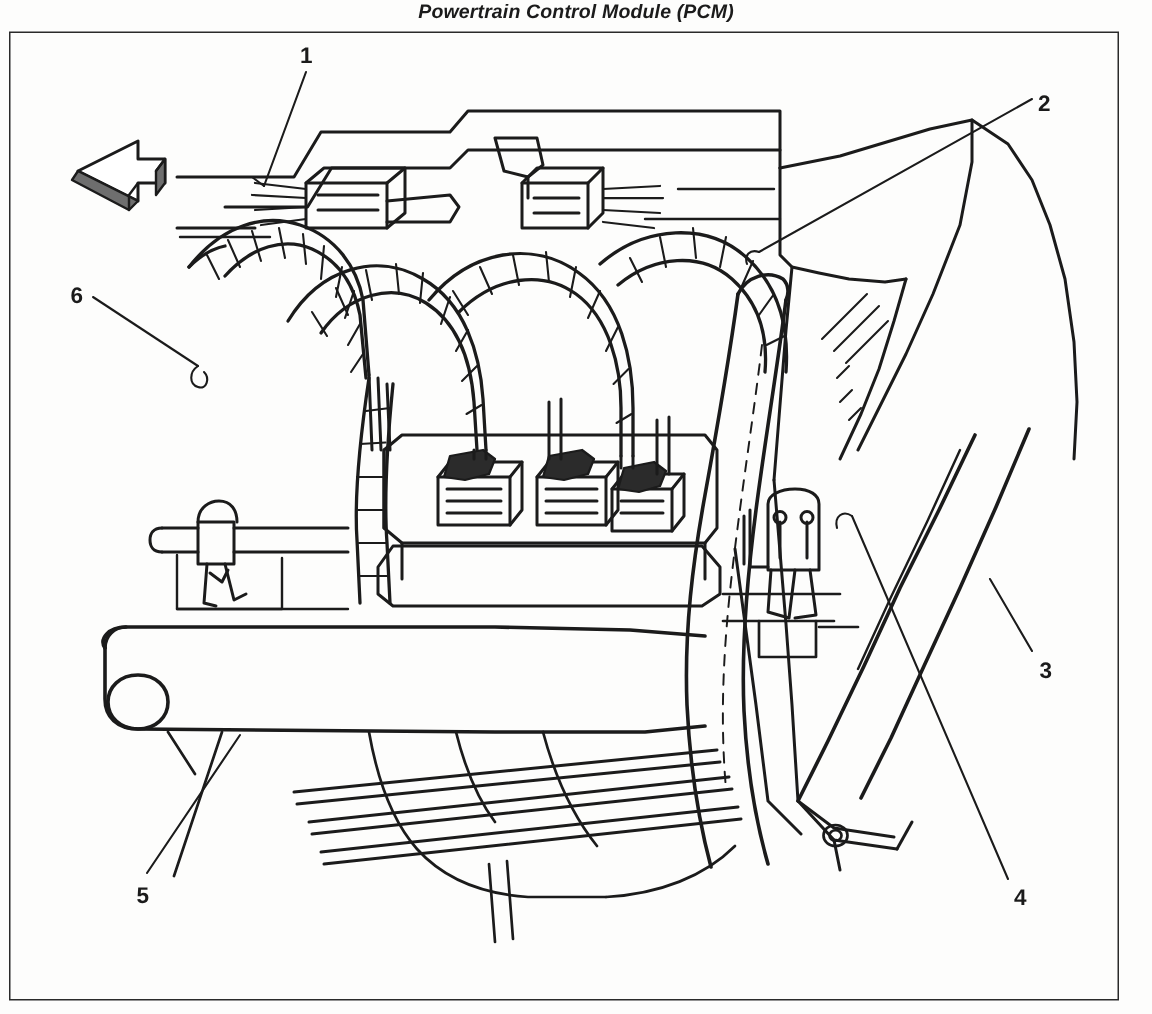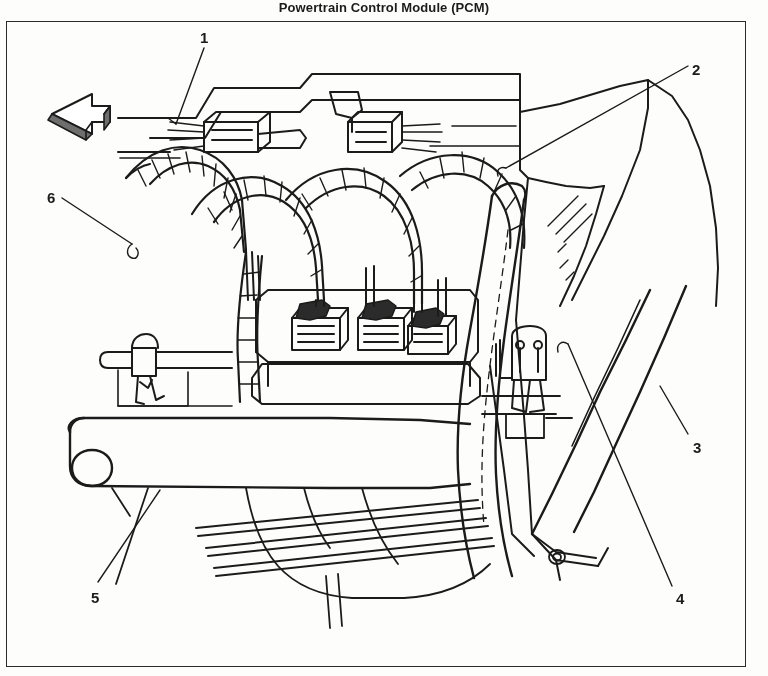--- a/index.html
+++ b/index.html
@@ -20,20 +20,21 @@
     top: 0px;
     left: 0;
     width: 768px;
     text-align: center;
     font-size: 13px;
     font-weight: bold;
     color: #1b1b1b;
     letter-spacing: 0.1px;
     line-height: 16px;
     white-space: nowrap;
+    font-style: italic;
   }
   #diagram-frame {
     position: absolute;
     left: 6px;
     top: 21px;
     width: 740px;
     height: 646px;
     border: 1.5px solid #2a2a2a;
     background: #fdfdfc;
     box-sizing: border-box;

